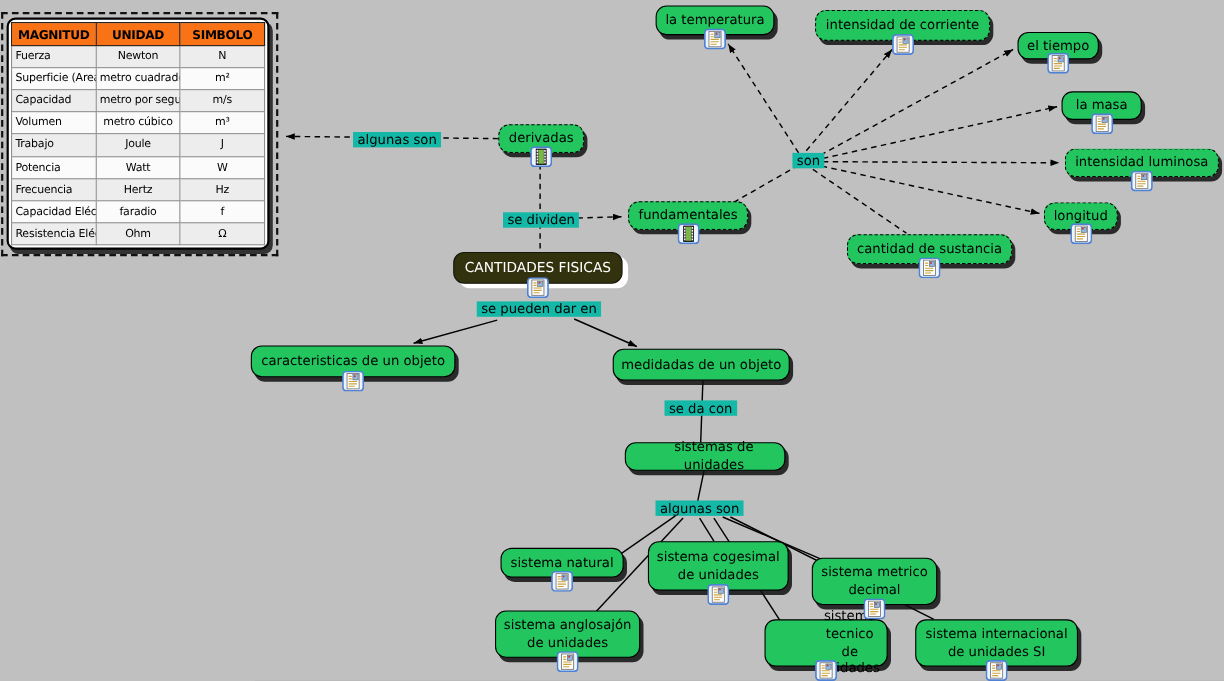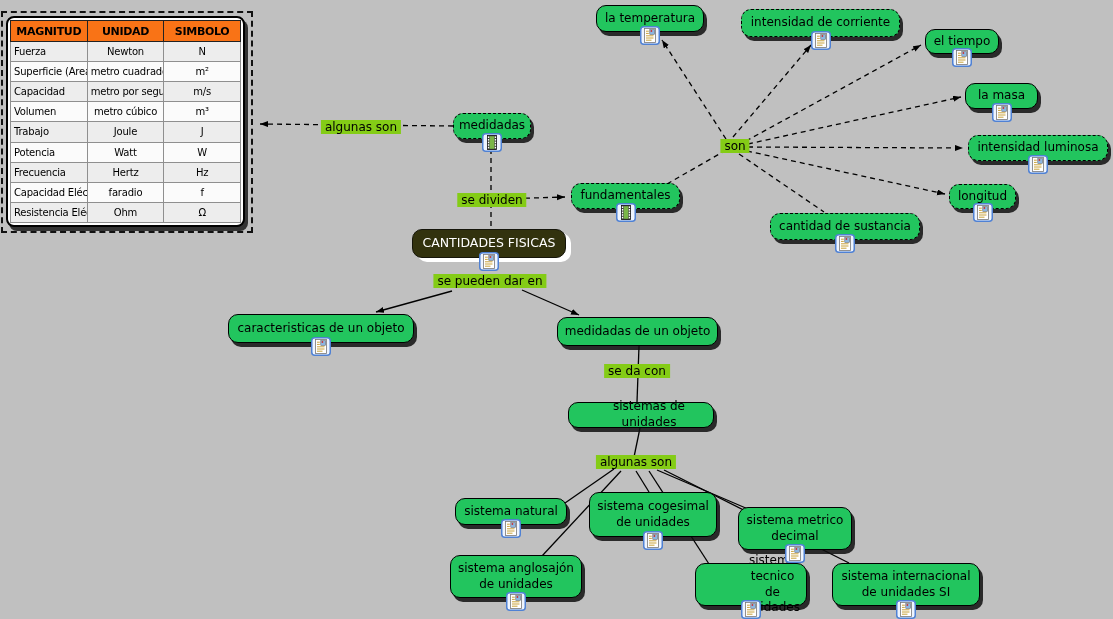--- a/index.html
+++ b/index.html
@@ -4,21 +4,21 @@
 <style>
   html,body{margin:0;padding:0;background:#888;}
   #canvas{
     position:relative;width:1113px;height:619px;background:#c0c0c0;
     overflow:hidden;font-family:"DejaVu Sans","Liberation Sans",sans-serif;color:#000;
   }
   svg.wires{position:absolute;left:0;top:0;z-index:1;}
   .wire{fill:none;stroke:#000;stroke-width:1.3px;}
   .wire.dashed{stroke-dasharray:5 4;}
   .link-label{
-    position:absolute;transform:translate(-50%,-50%);background:#84cc16;
+    position:absolute;transform:translate(-50%,-50%);background:#14b8a6;
     padding:0 4px;font-size:12px;white-space:nowrap;z-index:2;
   }
   .node{
     position:absolute;background:#22c55e;border:1.4px solid #000;border-radius:10px;
     box-shadow:3px 4px 0 rgba(15,15,15,.85);display:flex;align-items:center;justify-content:center;
     text-align:center;font-size:12px;line-height:1.3;padding:2px 5px;box-sizing:border-box;
     white-space:pre-line;z-index:3;
   }
   .node.dashed{border-style:dashed;}
   .node.root{background:#32320e;color:#fff;border:1px solid #15150a;box-shadow:5px 4px 0 #ffffff;font-size:12.5px;}
@@ -197,21 +197,21 @@
           <path d="M6 5.2h2.8 M6 7.4h2.8 M6 9.8h7.5 M6 12h7.5 M6 14.2h5.5" stroke="#c9a23a" stroke-width="1"></path>
         </svg></div>
       <div class="node dashed" style="left: 770px; top: 213px; width: 150px; height: 27px;"><span>cantidad de sustancia</span></div>
       <div class="res-icon" style="left: 835px; top: 234px;"><svg width="20" height="19" viewBox="0 0 20 19">
           <rect x="0.75" y="0.75" width="18.5" height="17.5" rx="3" fill="#eef4fe" stroke="#4f81d4" stroke-width="1.5"></rect>
           <rect x="4.5" y="2.5" width="11" height="14" fill="#fff" stroke="#777" stroke-width="0.8"></rect>
           <rect x="9.8" y="3.6" width="4.8" height="4.8" fill="#8db6e0" stroke="#555" stroke-width="0.5"></rect>
           <circle cx="11.4" cy="5" r="0.9" fill="#c33"></circle>
           <path d="M6 5.2h2.8 M6 7.4h2.8 M6 9.8h7.5 M6 12h7.5 M6 14.2h5.5" stroke="#c9a23a" stroke-width="1"></path>
         </svg></div>
-      <div class="node dashed" style="left: 453px; top: 113px; width: 78px; height: 26px;"><span>medidadas</span></div>
+      <div class="node dashed" style="left: 453px; top: 113px; width: 78px; height: 26px;"><span>derivadas</span></div>
       <div class="res-icon" style="left: 482px; top: 133px;"><svg width="20" height="19" viewBox="0 0 20 19">
           <rect x="0.75" y="0.75" width="18.5" height="17.5" rx="3" fill="#eef4fe" stroke="#4f81d4" stroke-width="1.5"></rect>
           <rect x="5.5" y="2.5" width="9" height="14" fill="#3a3a3a" stroke="#111" stroke-width="0.8"></rect>
           <rect x="7.6" y="3.2" width="4.8" height="12.6" fill="#7ab648"></rect>
           <g fill="#fff">
             <rect x="5.9" y="3.4" width="1.3" height="1.6"></rect>
             <rect x="5.9" y="6" width="1.3" height="1.6"></rect>
             <rect x="5.9" y="8.6" width="1.3" height="1.6"></rect>
             <rect x="5.9" y="11.2" width="1.3" height="1.6"></rect>
             <rect x="5.9" y="13.8" width="1.3" height="1.6"></rect>

